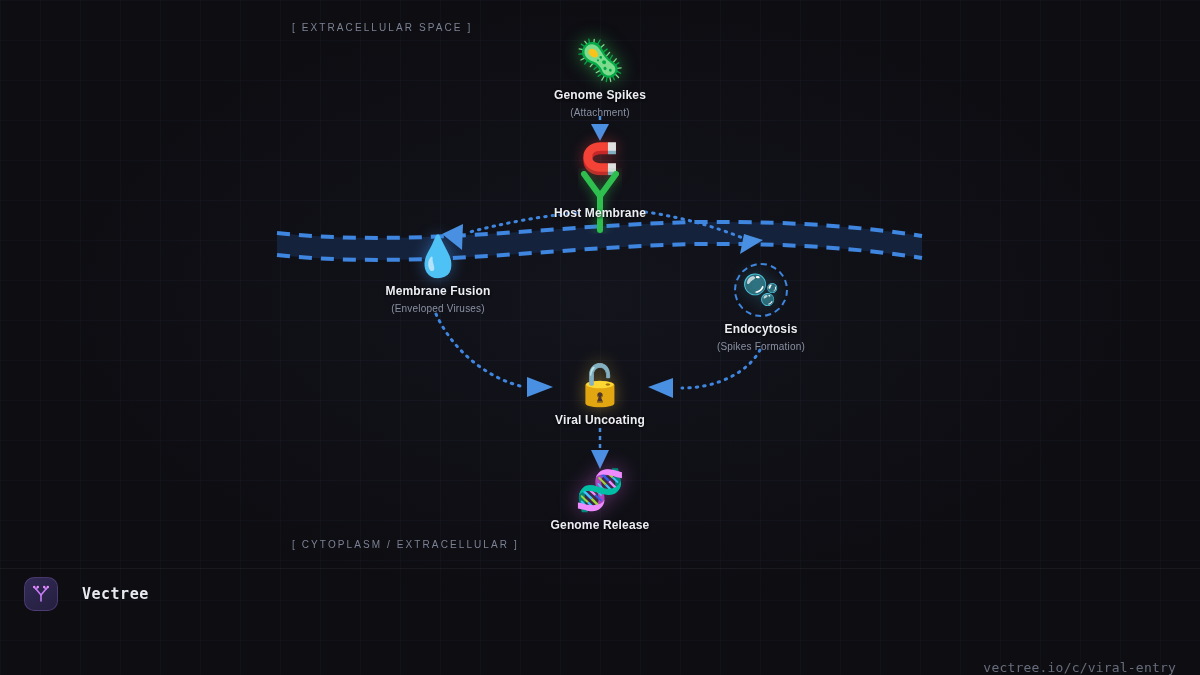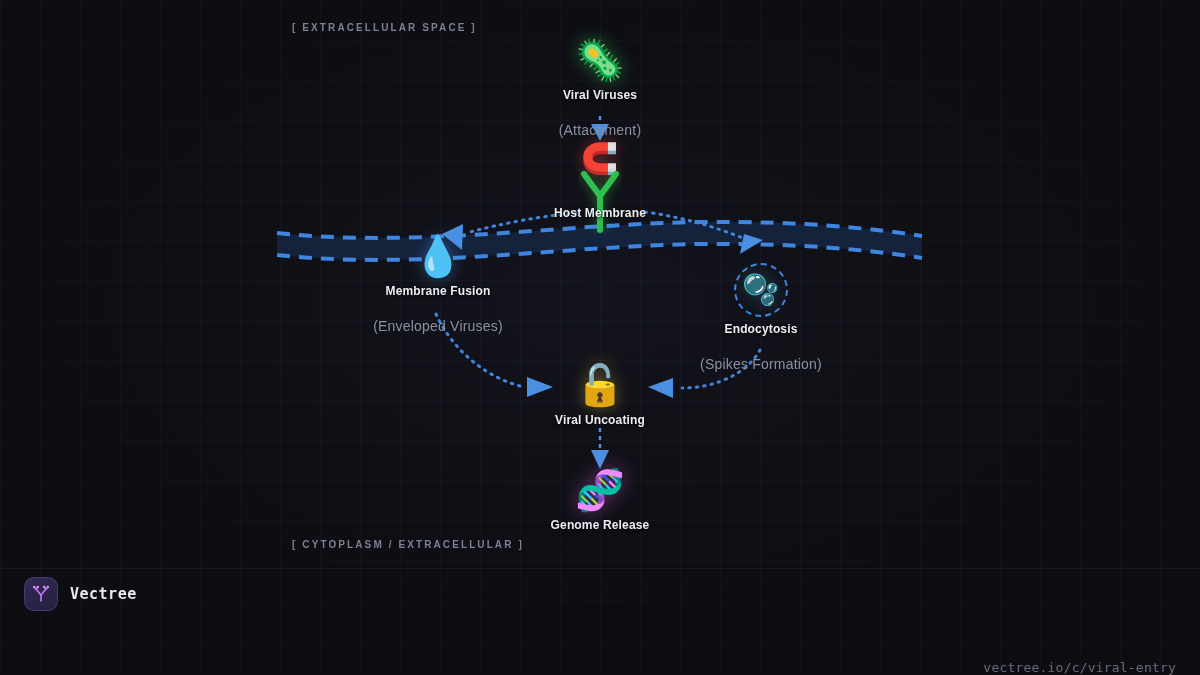--- a/index.html
+++ b/index.html
@@ -20,21 +20,20 @@
   #canvas-svg { position: absolute; inset: 0; width: 1200px; height: 675px; }
 
   
   .zone-label {
     position: absolute;
     font-size: 10px;
     letter-spacing: 2.1px;
     color: #7b8294;
     font-family: "Liberation Sans", sans-serif;
     white-space: nowrap;
-    font-weight: bold;
   }
   #zone-extracellular { left: 292px; top: 22px; }
   #zone-cytoplasm     { left: 292px; top: 539px; }
 
   
   .node {
     position: absolute;
     width: 210px;
     margin-left: -105px;
     text-align: center;
@@ -48,22 +47,22 @@
   }
   .node-title {
     font-size: 12px;
     font-weight: bold;
     color: #eceef4;
     letter-spacing: 0.15px;
     text-shadow: 0 1px 3px #000;
     white-space: nowrap;
   }
   .node-sub {
-    margin-top: 20px;
-    font-size: 14px;
+    margin-top: 5px;
+    font-size: 10px;
     color: #8a91a3;
     letter-spacing: 0.2px;
     white-space: nowrap;
   }
 
   #node-spikes     { left: 600px; top: 32px; }
   #node-receptor   { left: 600px; top: 138px; }
   #node-fusion     { left: 438px; top: 228px; }
   #node-endo       { left: 761px; top: 258px; }
   #node-uncoat     { left: 600px; top: 357px; }
@@ -102,21 +101,21 @@
     font-family: "DejaVu Sans", sans-serif;
   }
 
   
   #footer-rule {
     position: absolute; left: 0; right: 0; top: 568px;
     height: 1px; background: rgba(255,255,255,0.05);
   }
   #brand-row {
     position: absolute; left: 24px; top: 577px;
-    display: flex; align-items: center; gap: 12px;
+    display: flex; align-items: center; gap: 24px;
   }
   #brand-logo {
     width: 34px; height: 34px; border-radius: 10px;
     background: linear-gradient(145deg, #322a55 0%, #241f3e 100%);
     border: 1px solid rgba(190,130,255,0.22);
     display: flex; align-items: center; justify-content: center;
   }
   #brand-name {
     font-family: "DejaVu Sans Mono", monospace;
     font-size: 15px; font-weight: bold;
@@ -177,21 +176,21 @@
       <path d="M600,428 L600,450" fill="none" stroke="#4a90e2" stroke-width="2.5" stroke-dasharray="4 4"></path>
       <polygon points="591,450 609,450 600,469" fill="#4a90e2"></polygon>
     </g>
   </svg>
 
   <div class="zone-label" id="zone-extracellular">[ EXTRACELLULAR SPACE ]</div>
   <div class="zone-label" id="zone-cytoplasm">[ CYTOPLASM / EXTRACELLULAR ]</div>
 
   <div class="node" id="node-spikes">
     <div class="node-icon">🦠</div>
-    <div class="node-title">Viral Viruses</div>
+    <div class="node-title">Genome Spikes</div>
     <div class="node-sub">(Attachment)</div>
   </div>
 
   <div class="node" id="node-receptor">
     <div id="receptor-stack">
       <div id="magnet-glyph">🧲</div>
       <svg id="receptor-y" width="44" height="66" viewBox="0 0 44 66">
         <g stroke="#2fbf4f" stroke-width="6" stroke-linecap="round" fill="none" style="filter:drop-shadow(0 0 6px rgba(47,191,79,0.55))">
           <path d="M6,6 L22,28"></path>
           <path d="M38,6 L22,28"></path>

